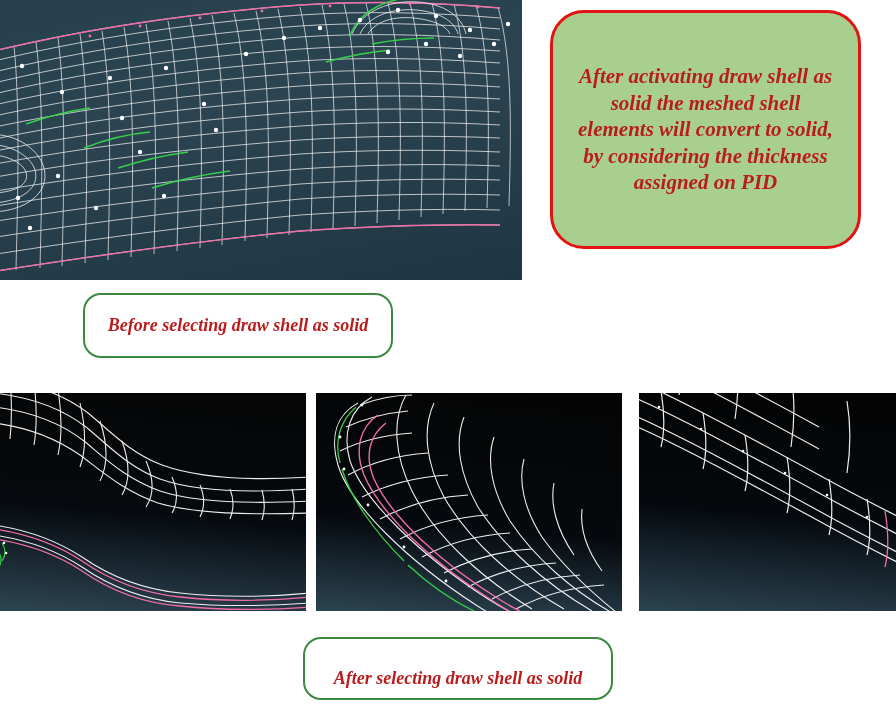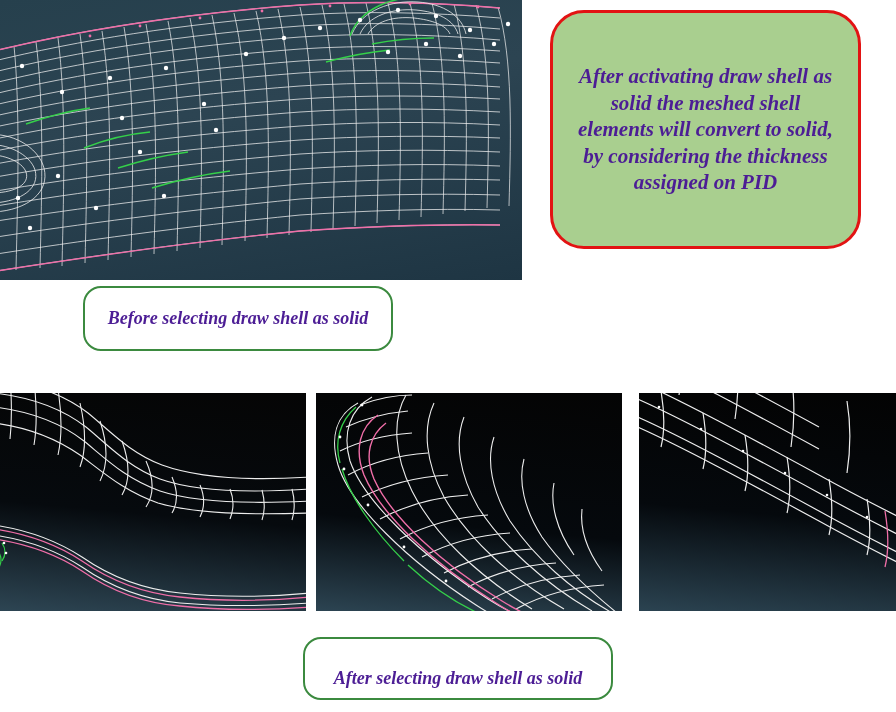--- a/index.html
+++ b/index.html
@@ -65,21 +65,21 @@
   }
 
   
   .callout {
     position: absolute;
     box-sizing: border-box;
     display: flex;
     align-items: center;
     justify-content: center;
     text-align: center;
-    color: #4c1d95;
+    color: #b91c1c;
     font-weight: bold;
     font-style: italic;
     line-height: 1.26;
   }
   .callout-green-big {
     left: 550px;
     top: 10px;
     width: 311px;
     height: 239px;
     background: #a9cf8f;
@@ -90,21 +90,21 @@
   }
   .callout-white {
     background: #ffffff;
     border: 2px solid #3b8a3f;
     border-radius: 18px;
     font-size: 18px;
     padding: 8px 14px;
   }
   .callout-before {
     left: 83px;
-    top: 286px;
+    top: 293px;
     width: 310px;
     height: 65px;
   }
   .callout-after {
     left: 303px;
     top: 637px;
     width: 310px;
     height: 63px;
     align-items: flex-end;
   }

